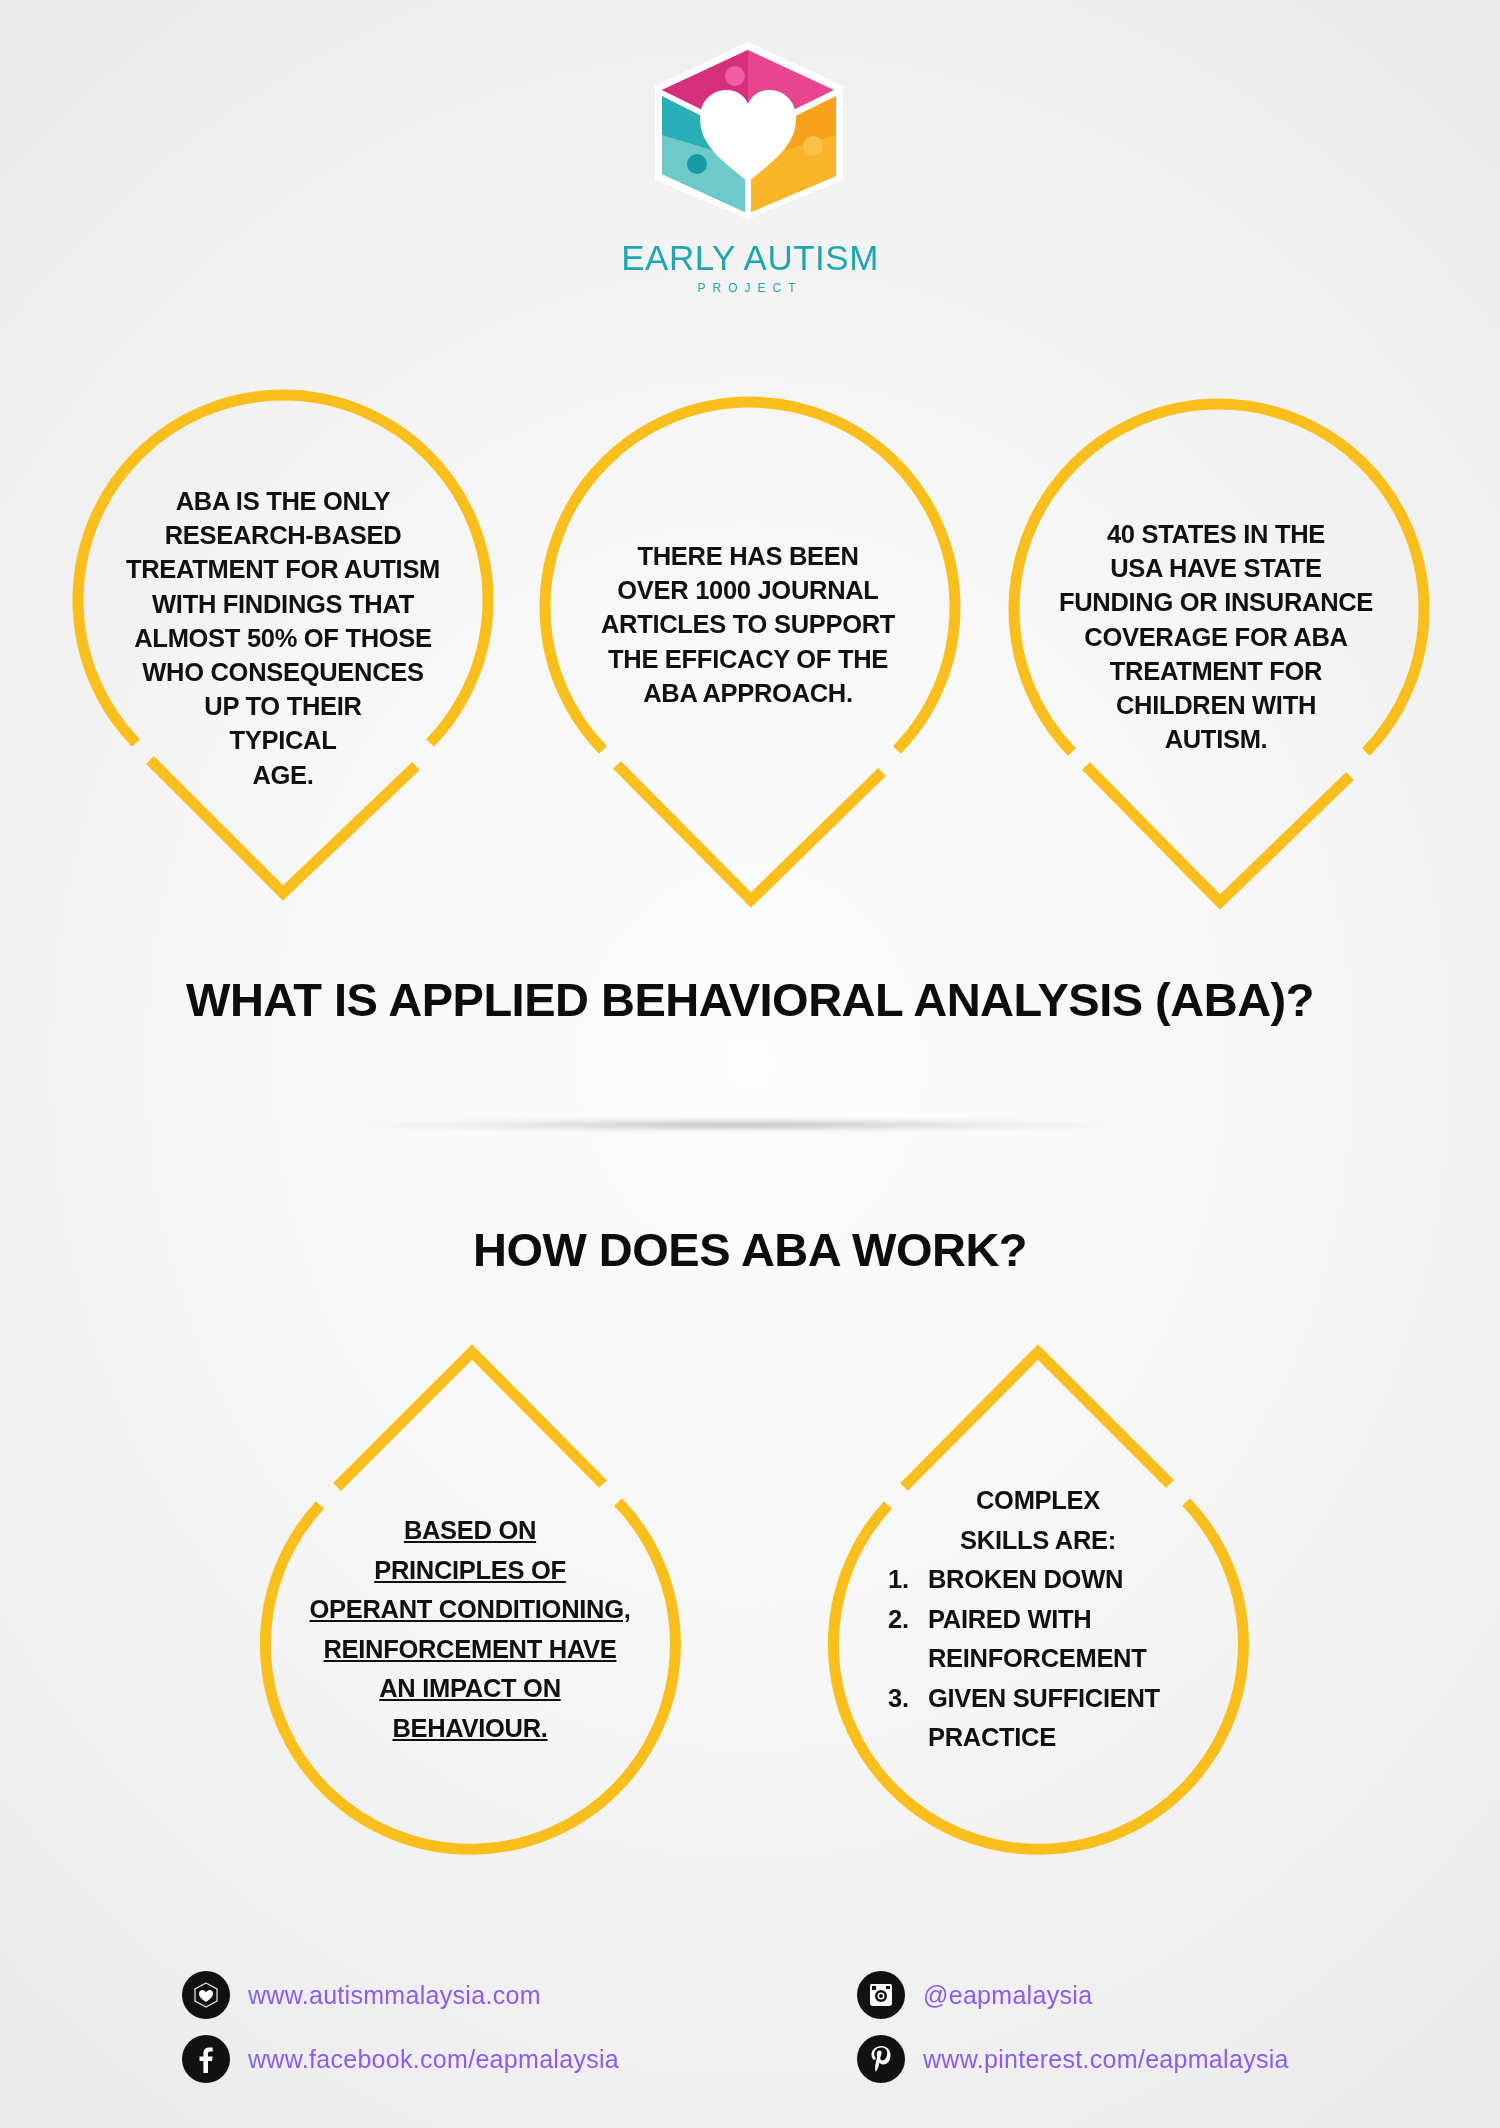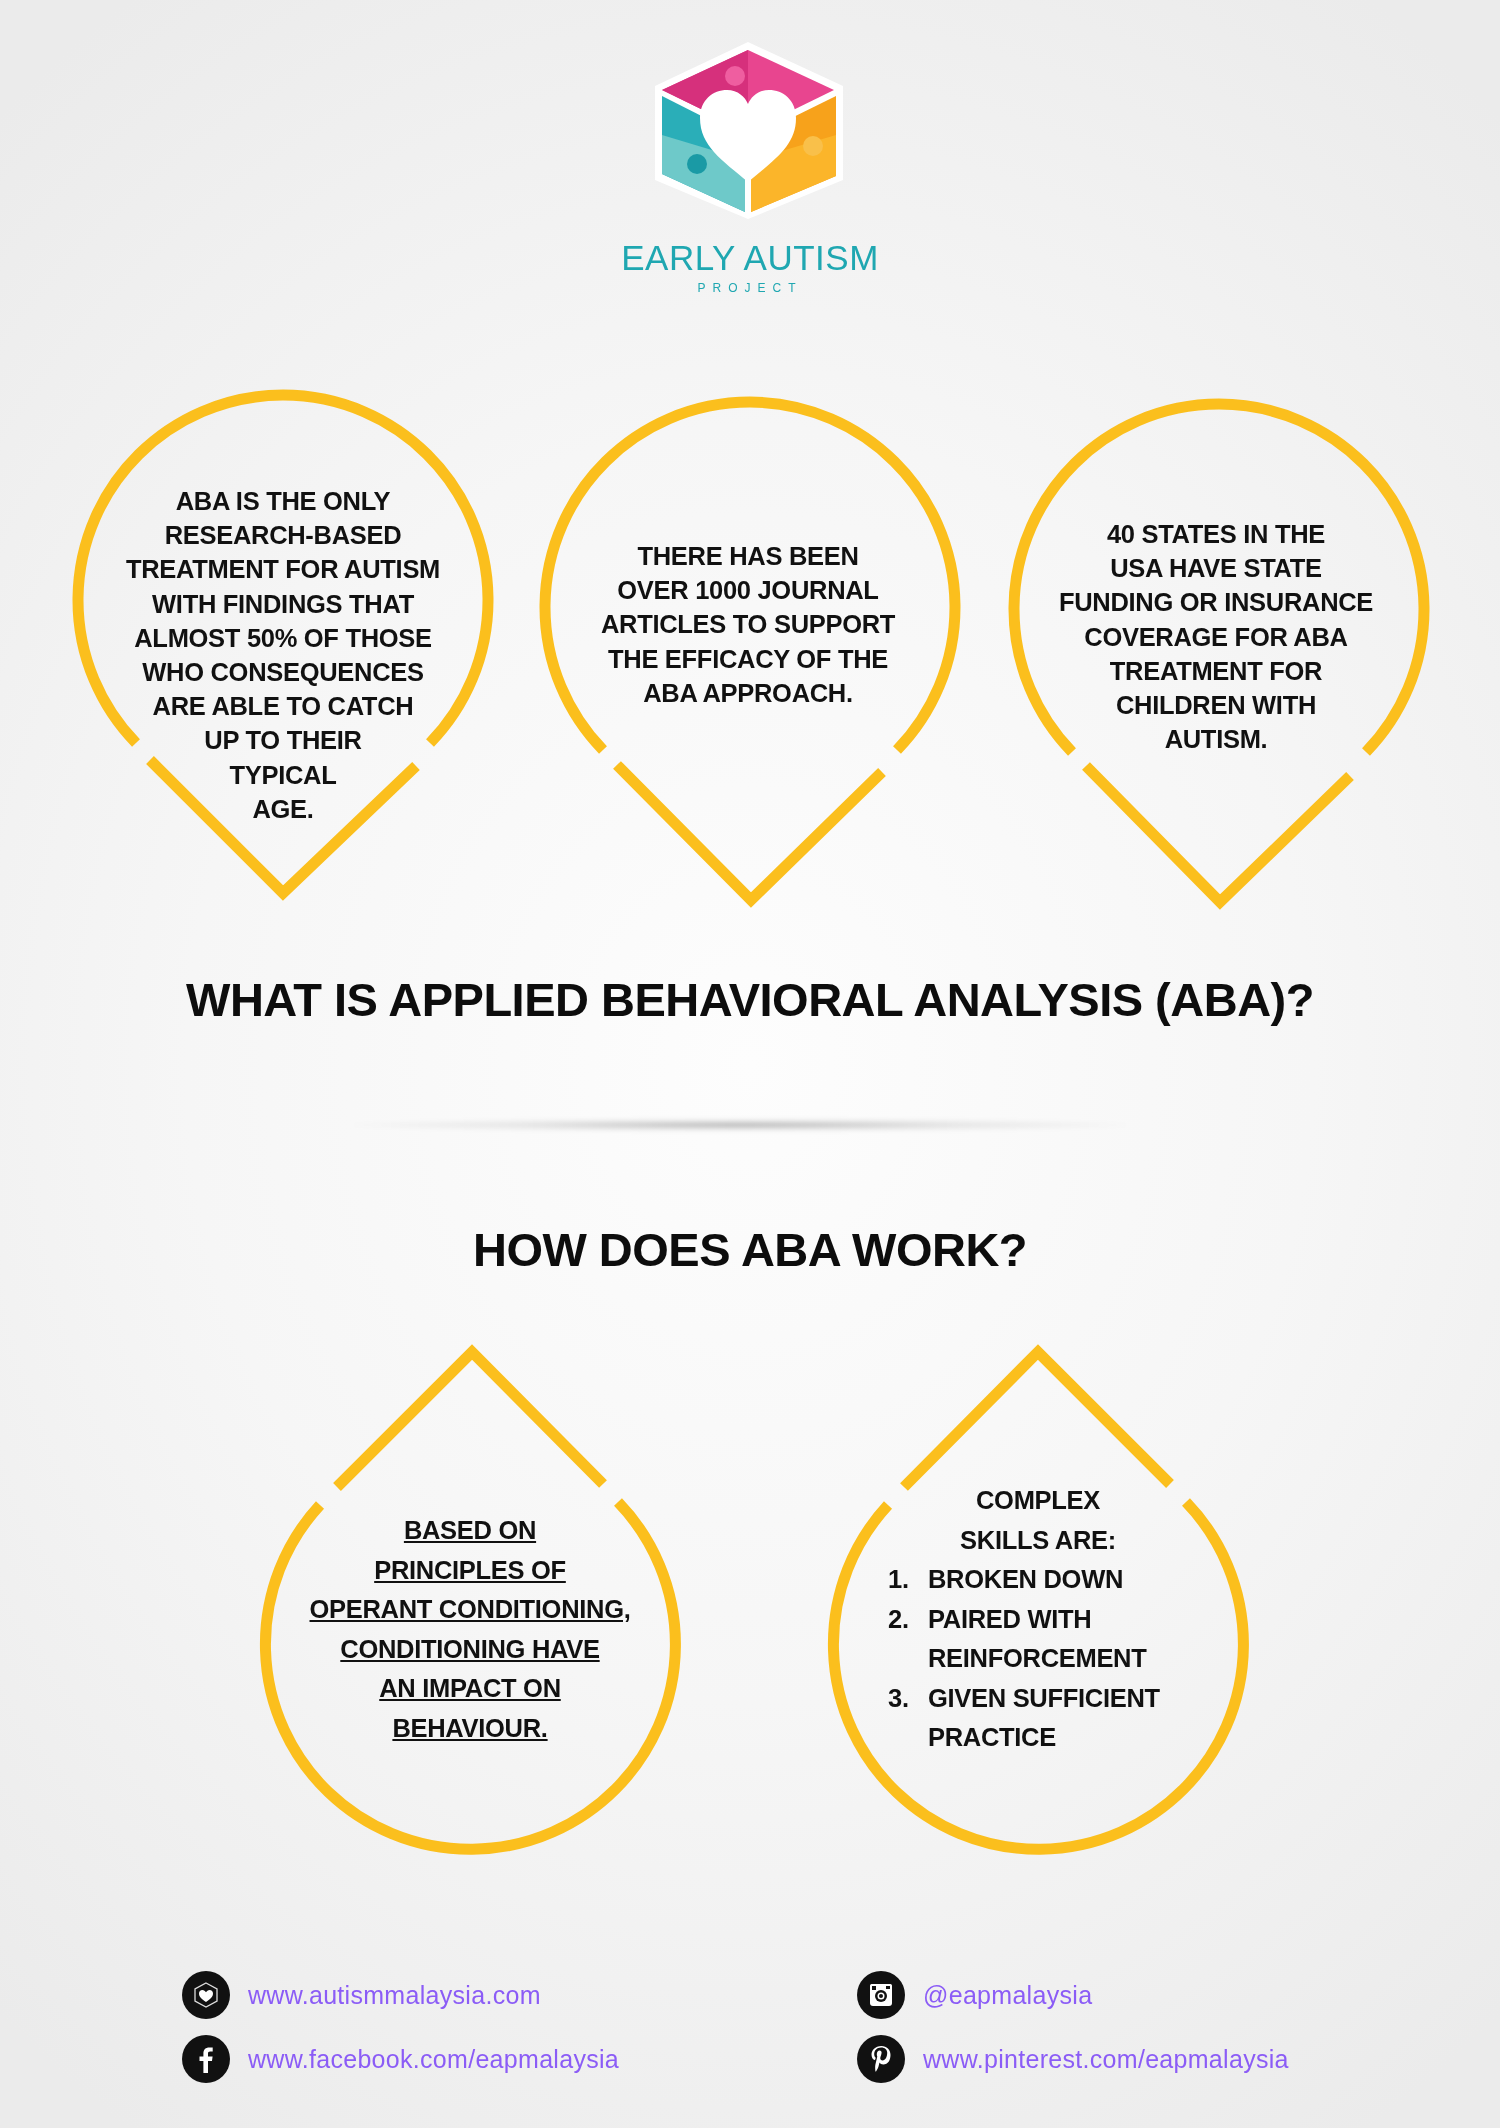--- a/index.html
+++ b/index.html
@@ -114,21 +114,20 @@
 <div class="logo-title">EARLY AUTISM</div>
 <div class="logo-sub">PROJECT</div>
 
 <div class="bubble-text" style="left:83px; width:400px; top:484px;">
   <span class="line">ABA IS THE ONLY</span>
   <span class="line">RESEARCH-BASED</span>
   <span class="line">TREATMENT FOR AUTISM</span>
   <span class="line">WITH FINDINGS THAT</span>
   <span class="line">ALMOST 50% OF THOSE</span>
   <span class="line">WHO CONSEQUENCES</span>
-  <span class="line">ARE ABLE TO CATCH</span>
   <span class="line">UP TO THEIR</span>
   <span class="line">TYPICAL</span>
   <span class="line">AGE.</span>
 </div>
 
 <div class="bubble-text" style="left:548px; width:400px; top:539px;">
   <span class="line">THERE HAS BEEN</span>
   <span class="line">OVER 1000 JOURNAL</span>
   <span class="line">ARTICLES TO SUPPORT</span>
   <span class="line">THE EFFICACY OF THE</span>
@@ -146,21 +145,21 @@
 </div>
 
 <div class="heading" style="top:972px; font-size:47px;">WHAT IS APPLIED BEHAVIORAL ANALYSIS (ABA)?</div>
 <div class="divider-shadow"></div>
 <div class="heading" style="top:1222px; font-size:47px;">HOW DOES ABA WORK?</div>
 
 <div class="bubble-text" style="left:270px; width:400px; top:1511px; line-height:39.5px;text-decoration:underline;">
   <span class="line">BASED ON</span>
   <span class="line">PRINCIPLES OF</span>
   <span class="line">OPERANT CONDITIONING,</span>
-  <span class="line">CONDITIONING HAVE</span>
+  <span class="line">REINFORCEMENT HAVE</span>
   <span class="line">AN IMPACT ON</span>
   <span class="line">BEHAVIOUR.</span>
 </div>
 
 <div class="list-block" style="left:858px; top:1481px;">
   <div class="list-head">
     <div>COMPLEX</div>
     <div>SKILLS ARE:</div>
   </div>
   <div class="list-row" style="margin-left:30px;">

